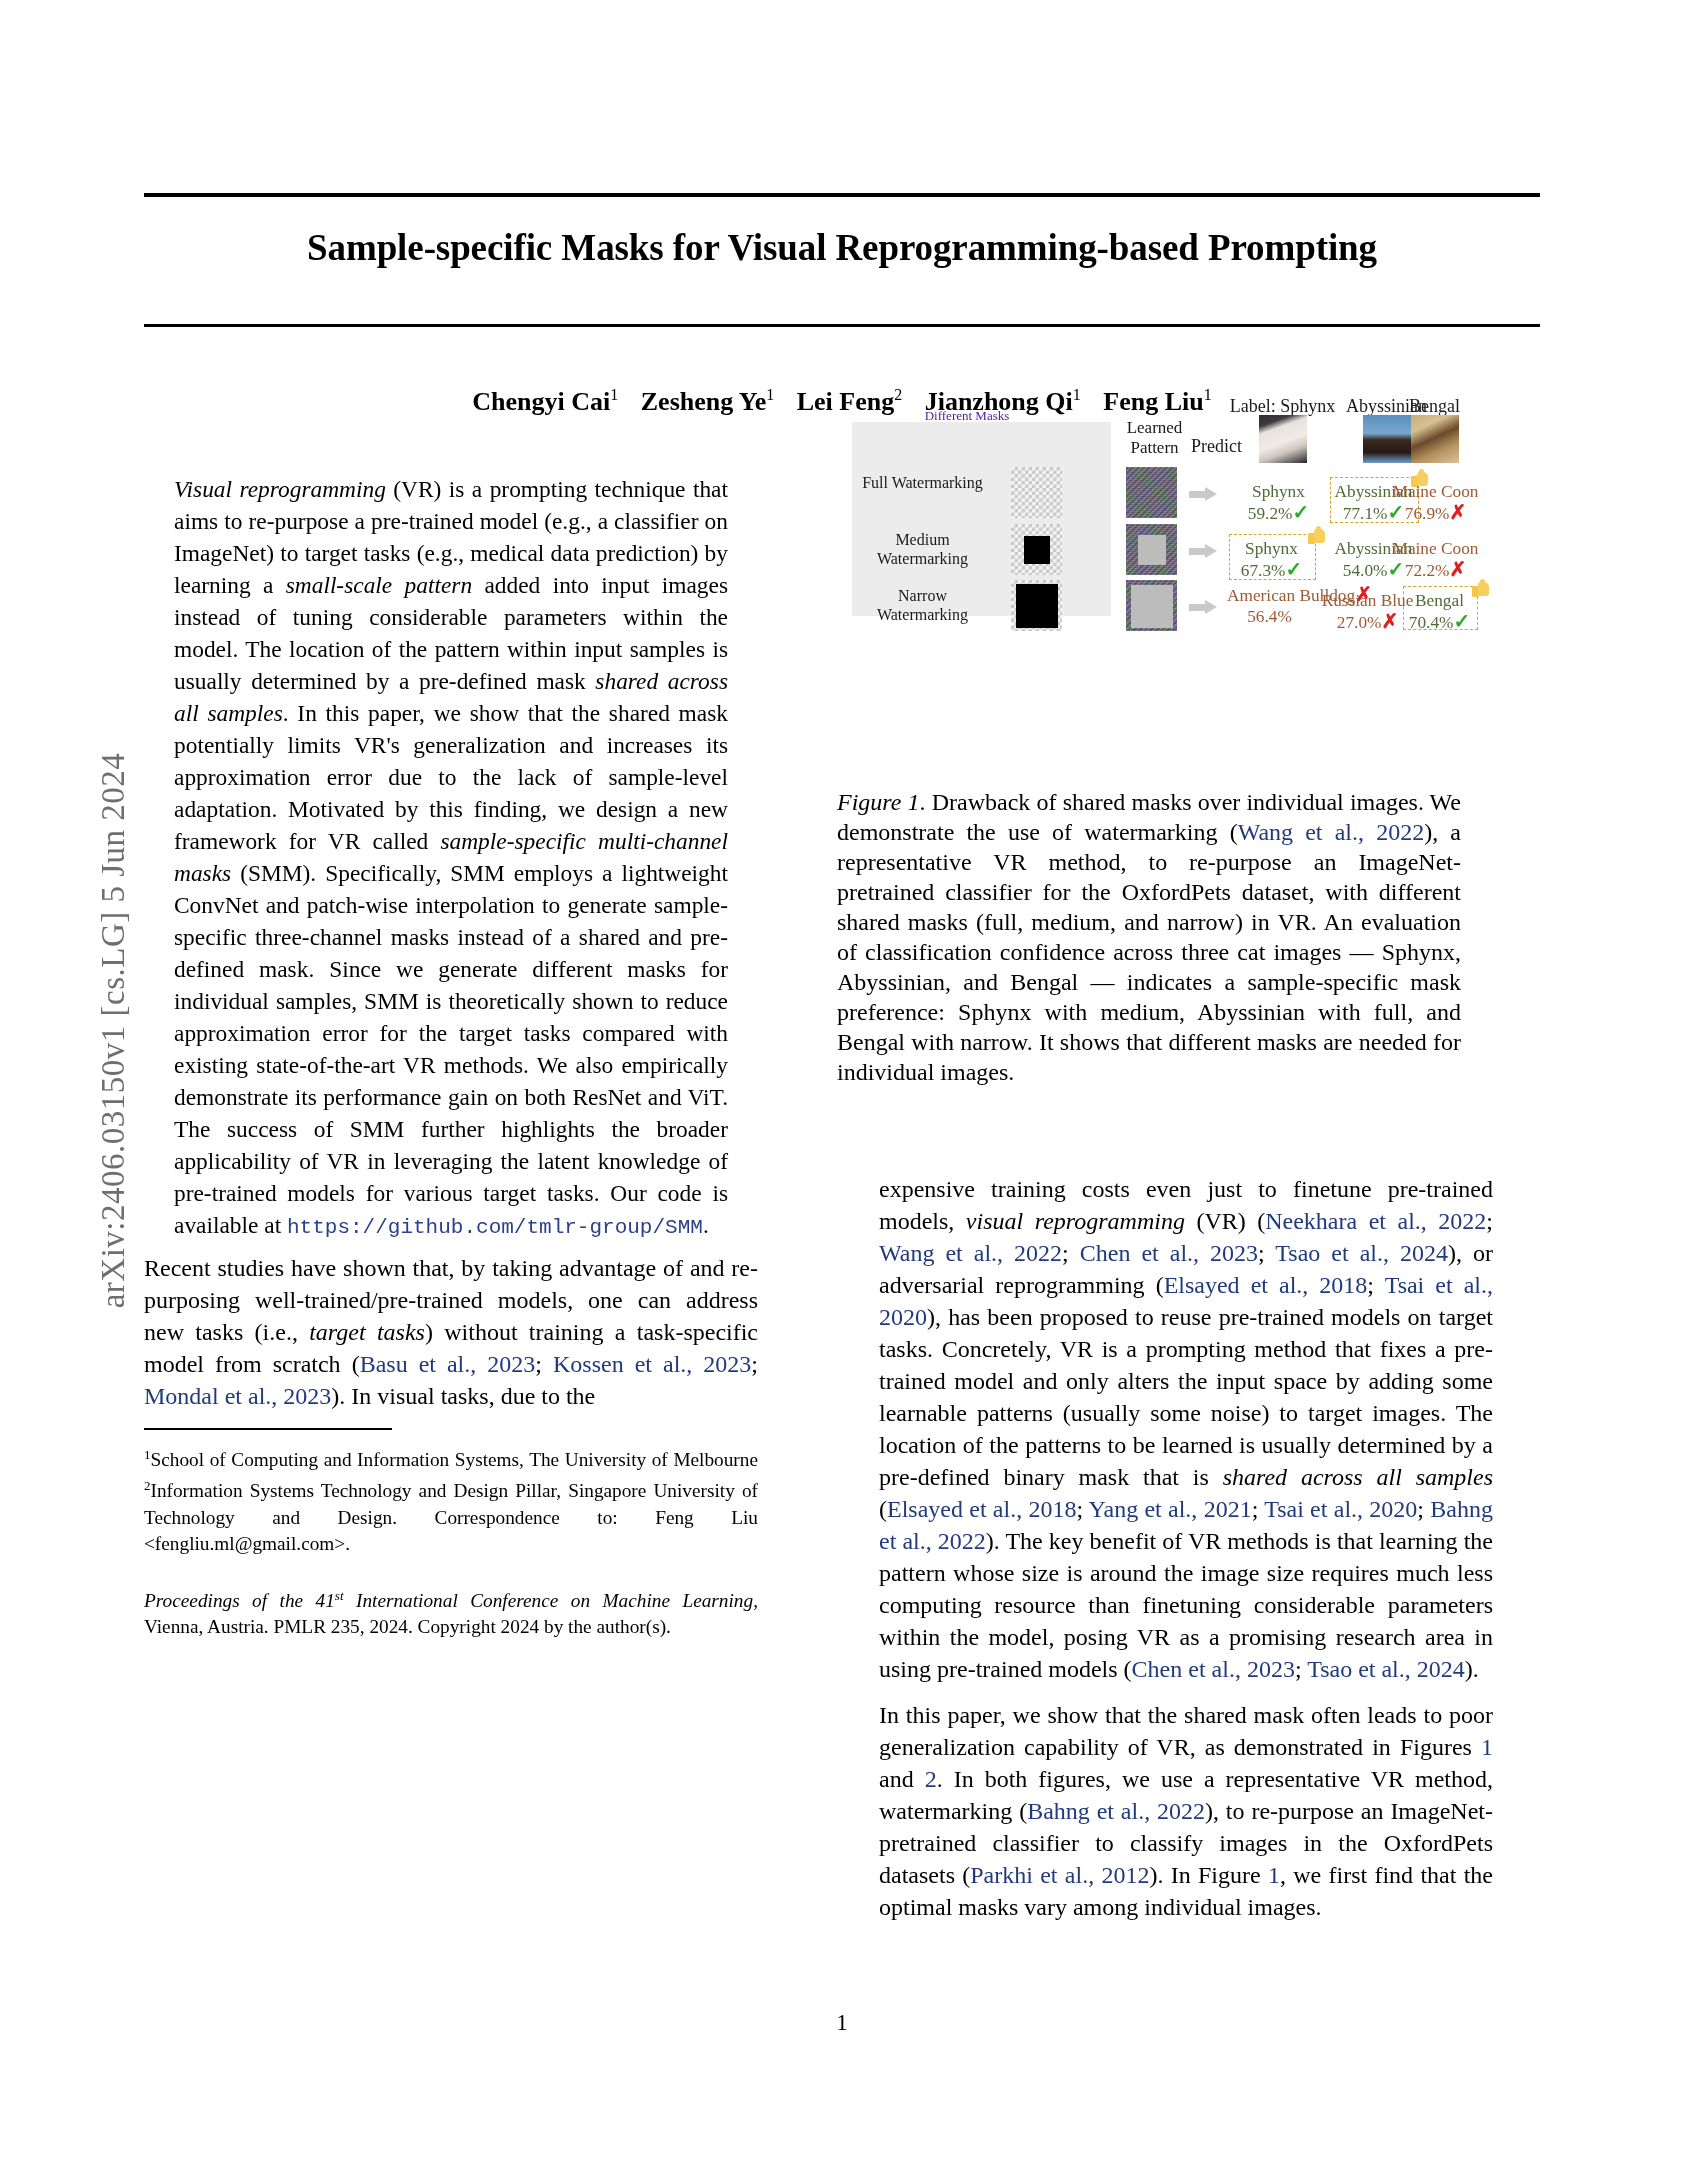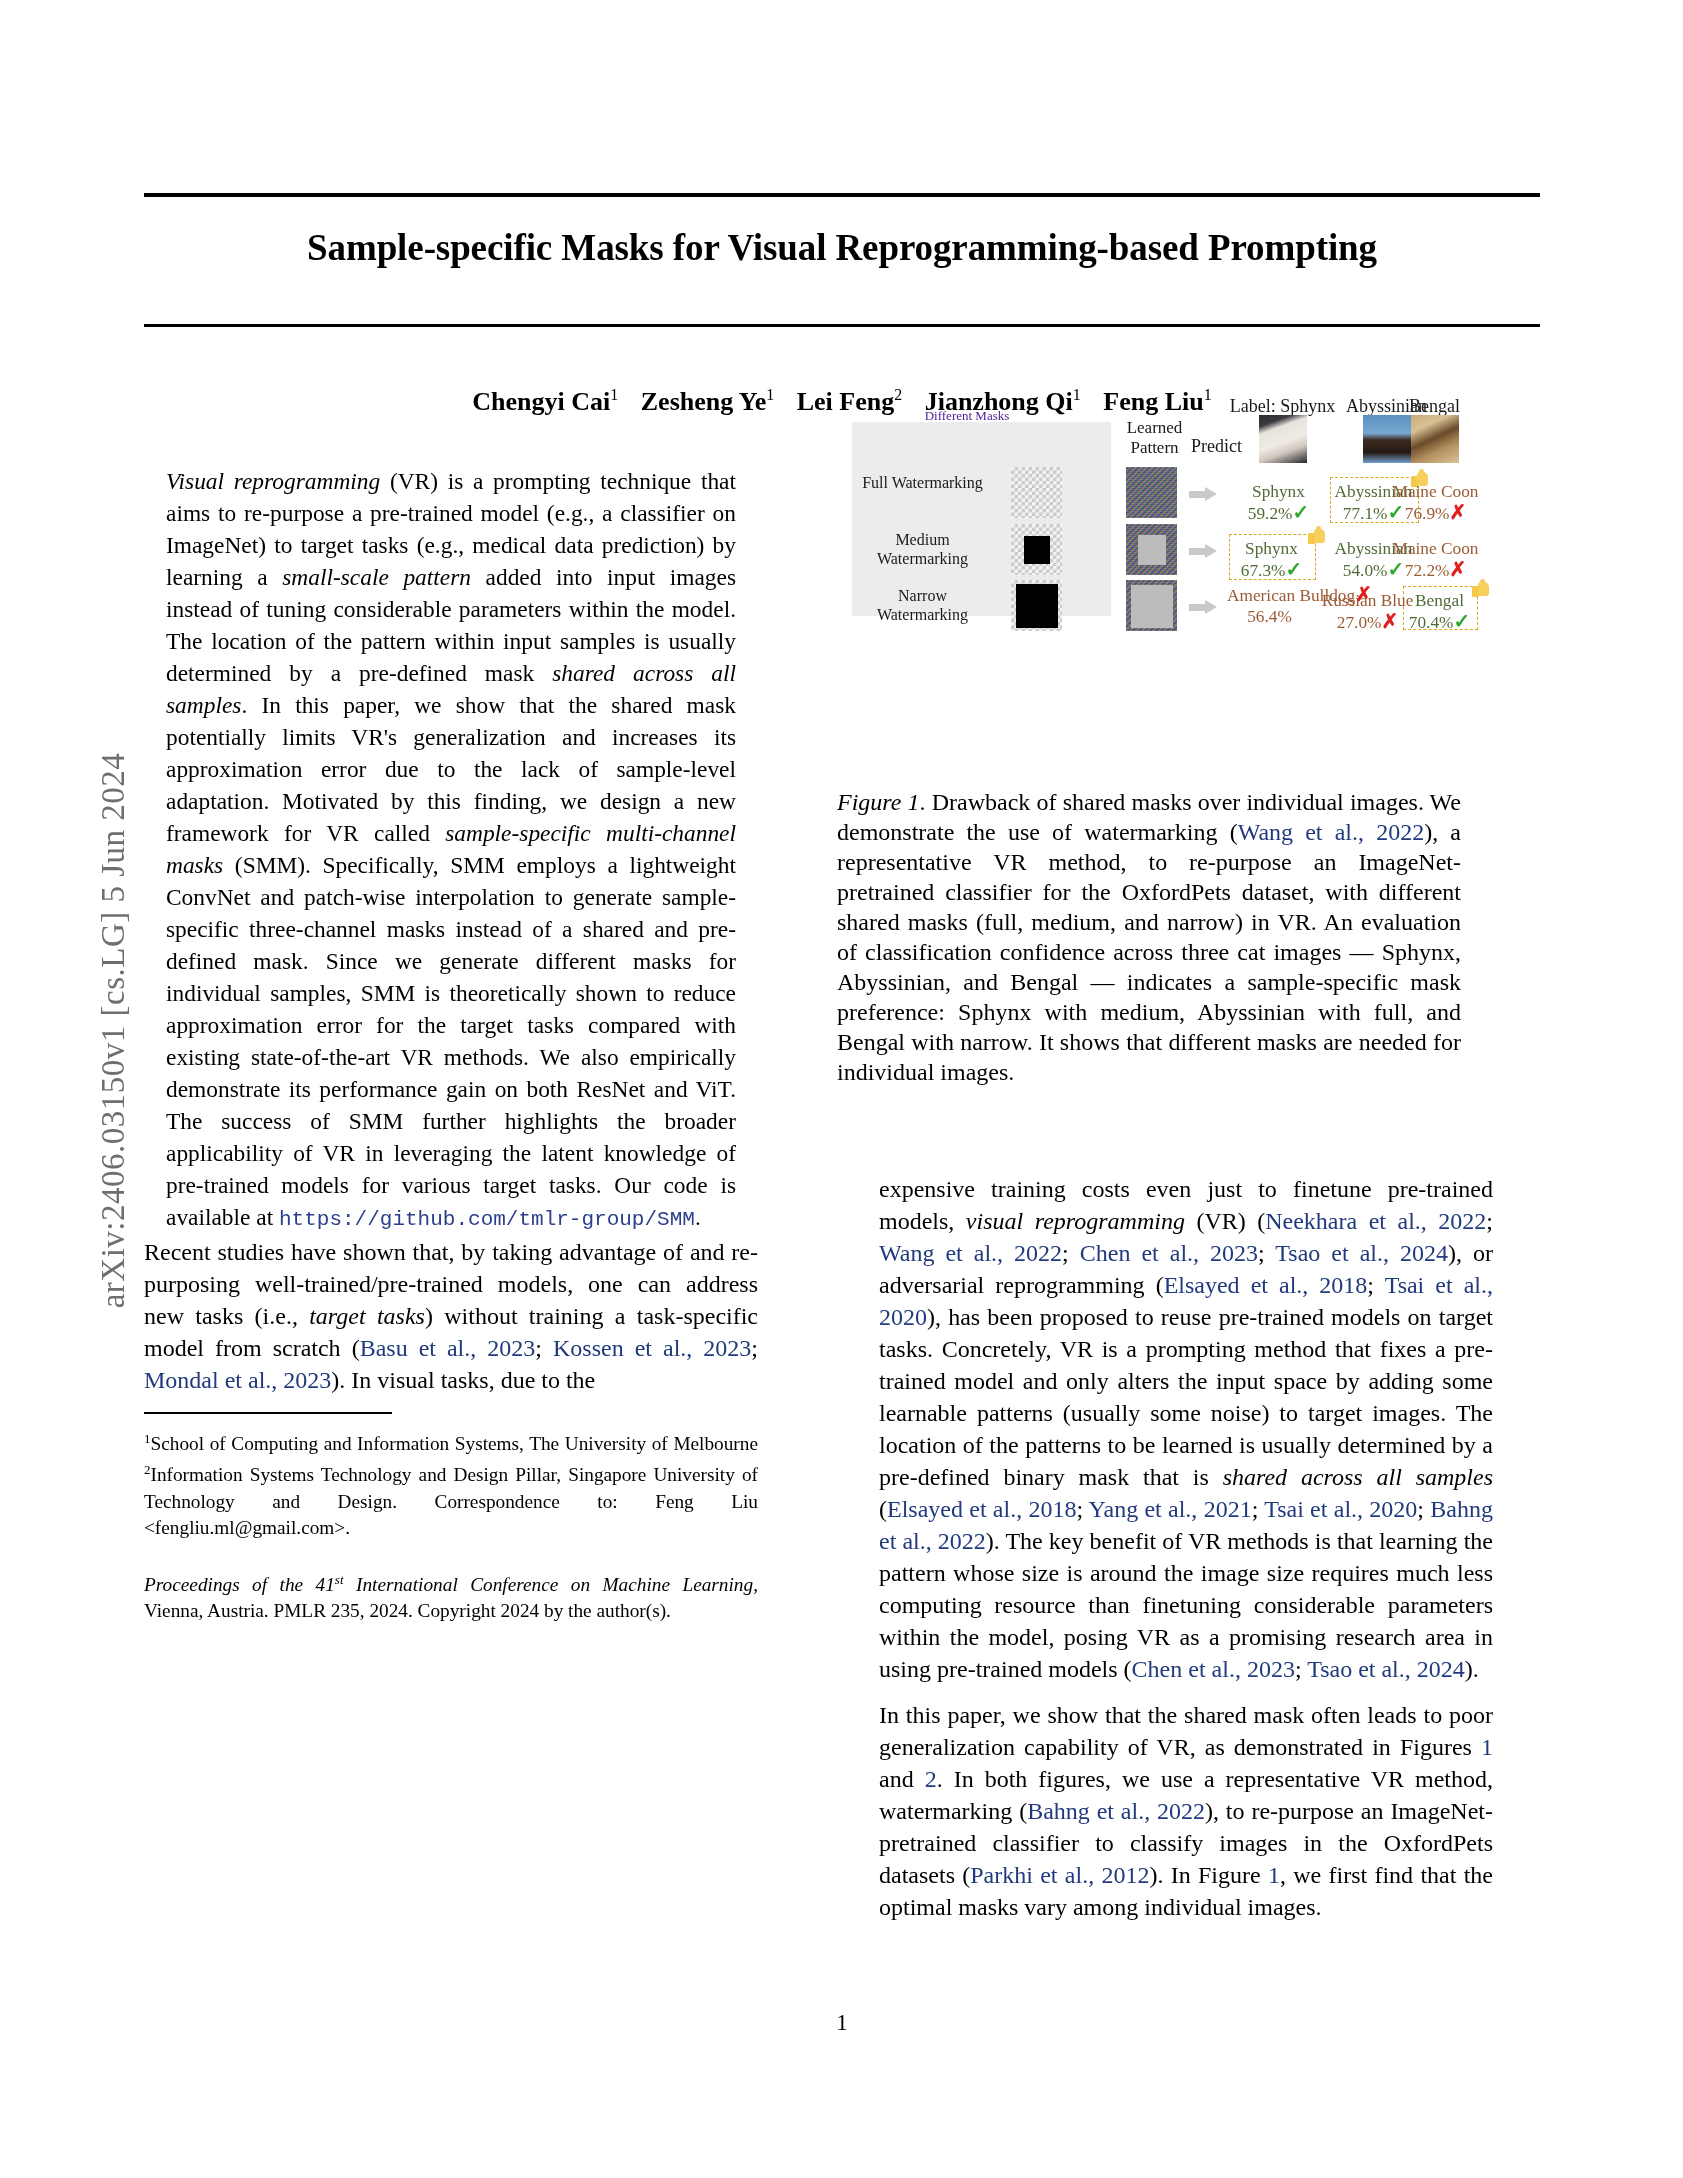--- a/index.html
+++ b/index.html
@@ -63,21 +63,21 @@
   }
   .col-left{ left:0; }
   .col-right{ left:693px; }
 
   .abstract-head{
     text-align:center;
     font-size:28px; font-weight:bold;
     margin:0 0 18px 0;
   }
   .abstract-body{
-    margin:0;
+    margin:8px;
     padding:0 22px;
     font-size:23.4px;
     line-height:32px;
     text-align:justify;
   }
   .abstract-body i{ font-style:italic; }
   .mono{ font-family:"Liberation Mono", monospace; font-size:21px; color:#2b3f8c; }
 
   h2.sec{
     font-size:28px; font-weight:bold;

